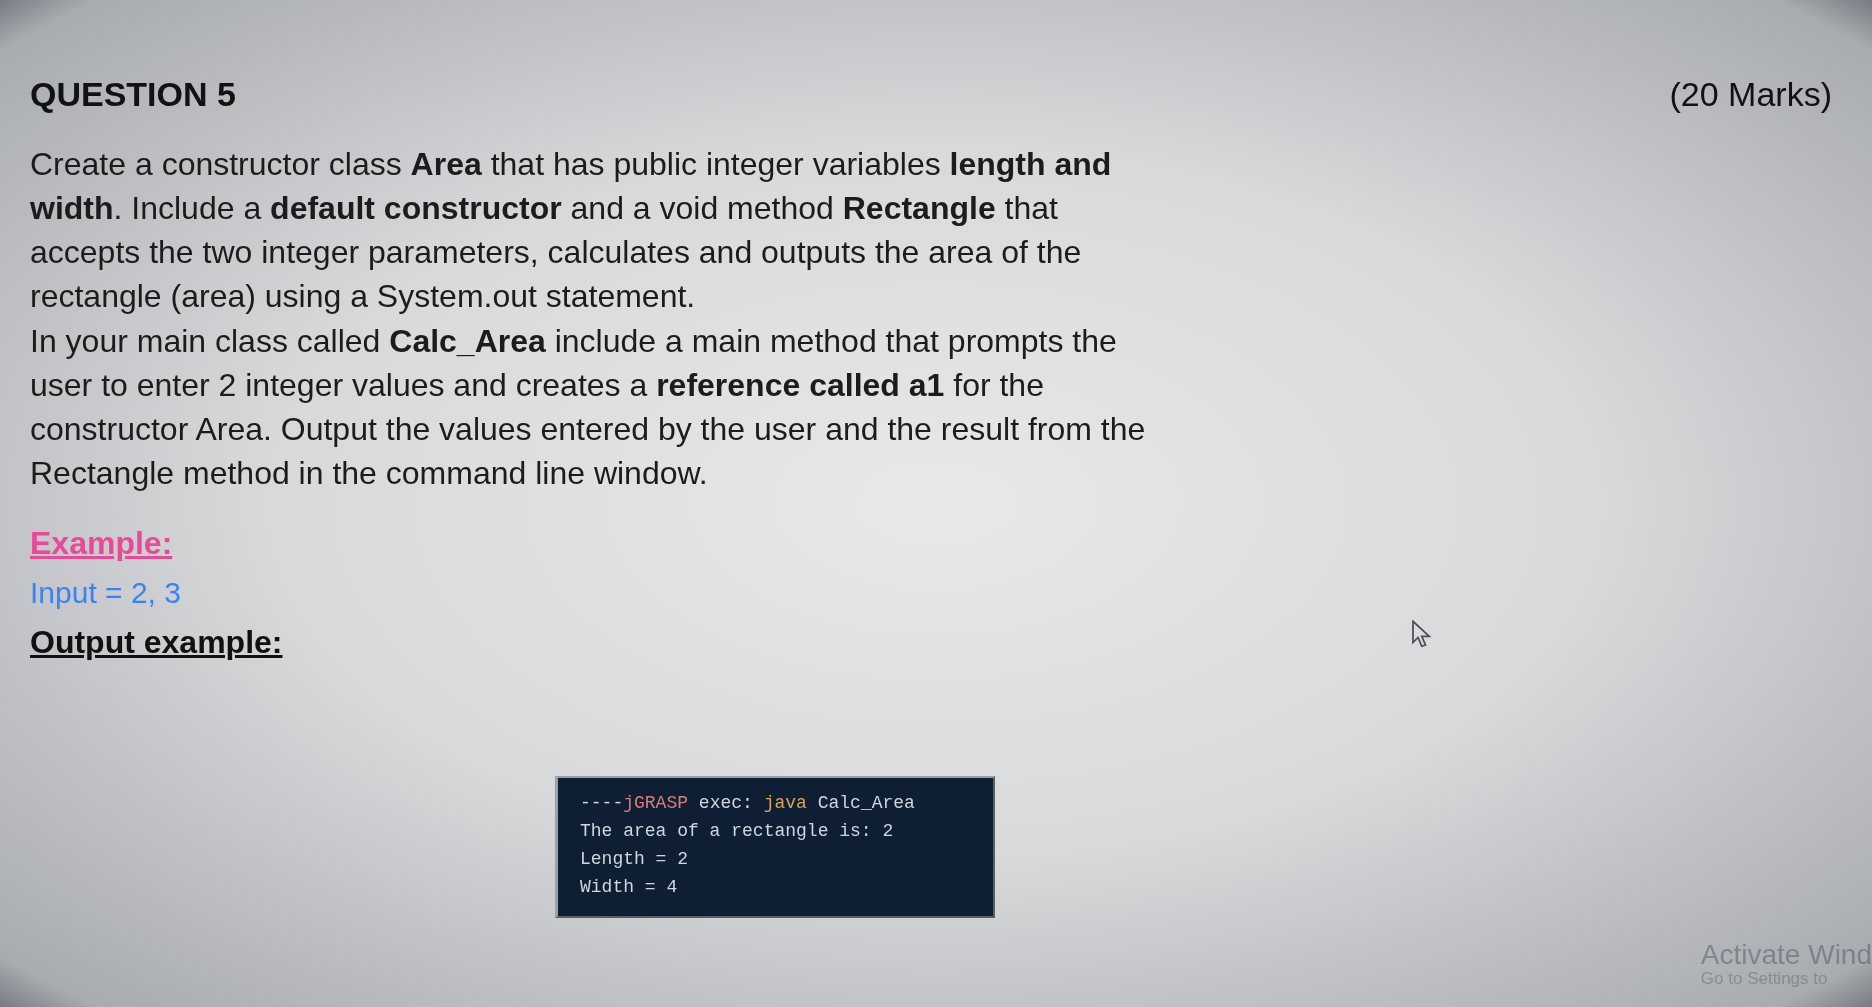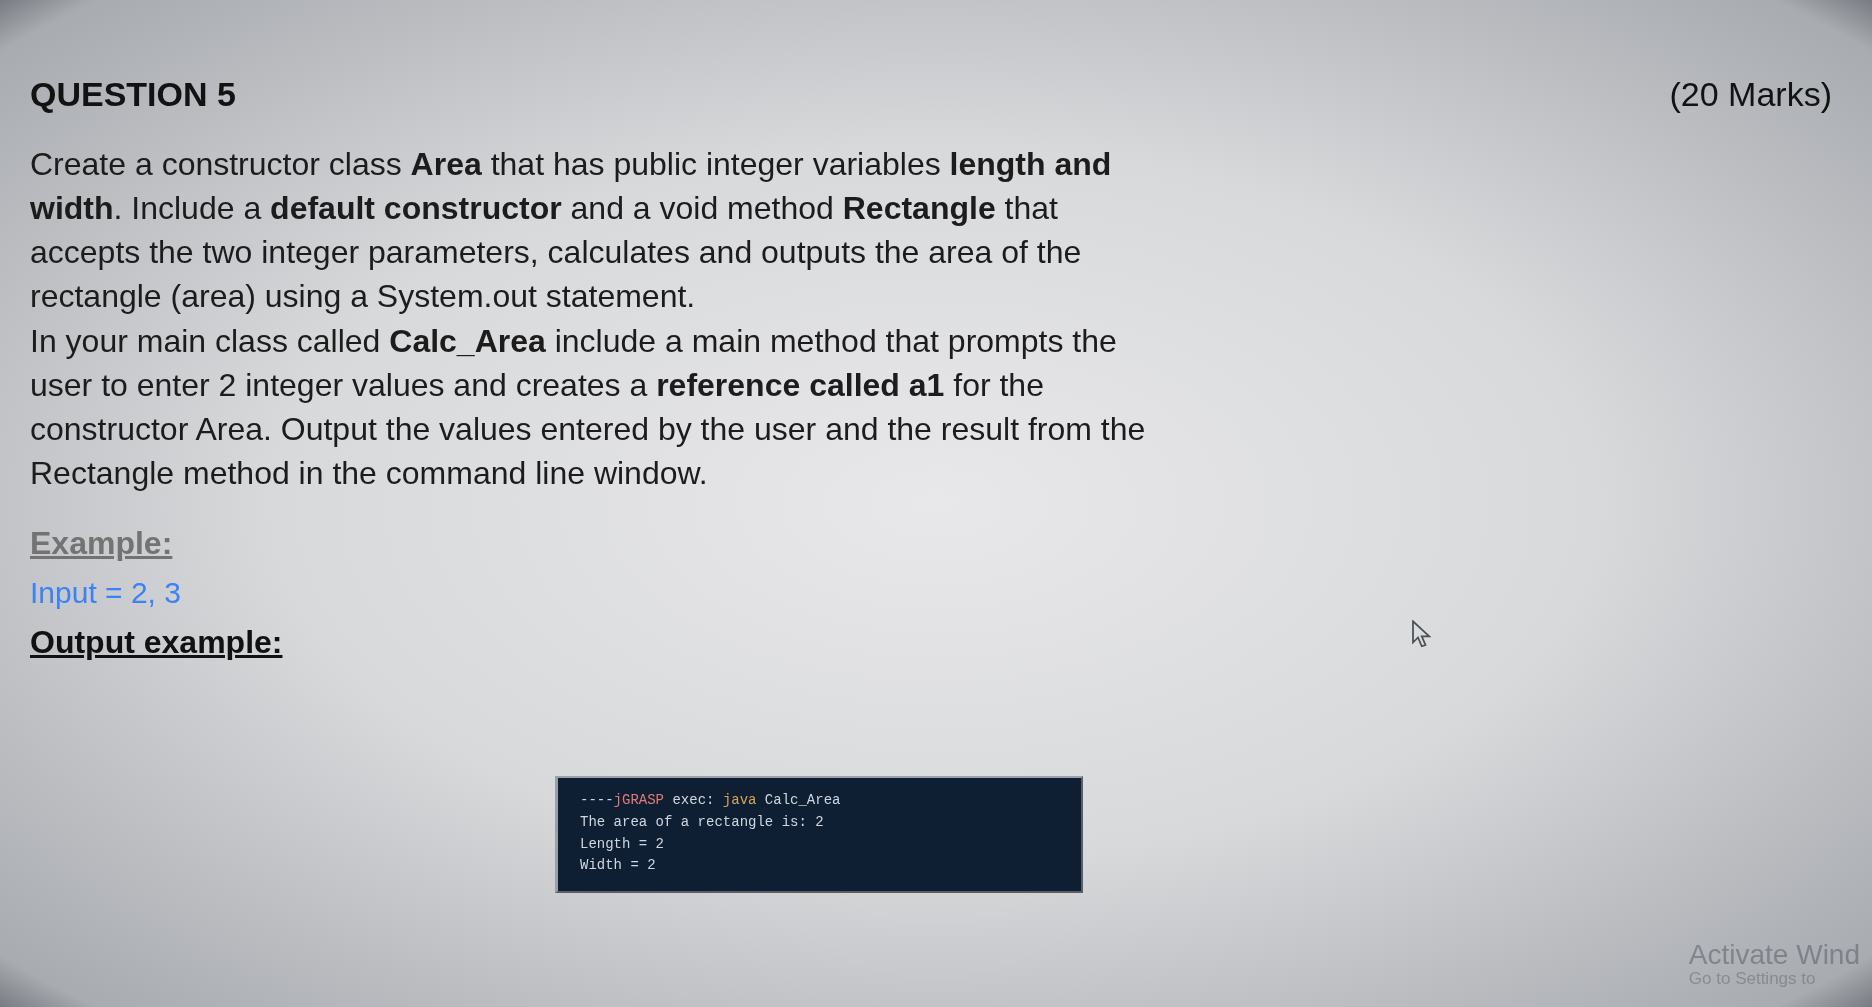--- a/index.html
+++ b/index.html
@@ -38,66 +38,66 @@
     line-height: 1.38;
     color: #1c1c1c;
     max-width: 1130px;
     margin-bottom: 30px;
   }
   .body-text .b { font-weight: bold; }
   .example-label {
     font-size: 32px;
     font-weight: bold;
     text-decoration: underline;
-    color: #737373;
+    color: #ec4899;
     margin-bottom: 14px;
   }
   .input-line {
     font-size: 30px;
     color: #3b82f6;
     margin-bottom: 14px;
   }
   .output-label {
     font-size: 32px;
     font-weight: bold;
     text-decoration: underline;
     color: #111;
     margin-bottom: 36px;
   }
   .terminal-wrap {
     margin-left: 525px;
     margin-top: 115px;
-    width: 528px;
+    width: 440px;
     background: #0f1f33;
     border: 2px solid #5a5f66;
     border-top: 2px solid #9aa0a8;
     border-left: 3px solid #9aa0a8;
     padding: 12px 16px 14px 22px;
     font-family: "Consolas", "Courier New", monospace;
-    font-size: 14px;
+    font-size: 18px;
     line-height: 1.55;
     color: #cfd6df;
     position: relative;
   }
   .terminal-wrap .line1 .dash { color: #cfd6df; }
   .terminal-wrap .line1 .jgrasp { color: #e07a7a; }
   .terminal-wrap .line1 .exec { color: #cfd6df; }
   .terminal-wrap .line1 .java { color: #d8a45a; }
   .terminal-wrap .line1 .calc { color: #cfd6df; }
   .cursor-icon {
     position: absolute;
     left: 1410px;
     top: 620px;
     width: 26px;
     height: 30px;
     pointer-events: none;
   }
   .watermark {
     position: absolute;
-    right: 12px;
+    right: 0;
     bottom: 18px;
     font-size: 28px;
     color: rgba(90,95,105,0.55);
     font-family: "Segoe UI", Arial, sans-serif;
     line-height: 1.1;
     text-align: left;
     padding-right: 0;
   }
   .watermark .wm-sub {
     font-size: 17px;
@@ -124,21 +124,21 @@
   <div class="example-label">Example:</div>
   <div class="input-line">Input = 2, 3</div>
   <div class="output-label">Output example:</div>
 
   <div class="terminal-wrap">
     <div class="line1">
       <span class="dash">----</span><span class="jgrasp">jGRASP</span><span class="exec"> exec: </span><span class="java">java</span><span class="calc"> Calc_Area</span>
     </div>
     <div>The area of a rectangle is: 2</div>
     <div>Length = 2</div>
-    <div>Width = 2</div>
+    <div>Width = 4</div>
   </div>
 
 </div>
 
 <svg class="cursor-icon" viewBox="0 0 20 24">
   <path d="M2 1 L2 18 L6 14 L9 21 L12 20 L9 13 L15 13 Z" fill="none" stroke="#4a4f57" stroke-width="1.4"></path>
 </svg>
 
 <div class="watermark">
   <span>Activate Wind</span>

